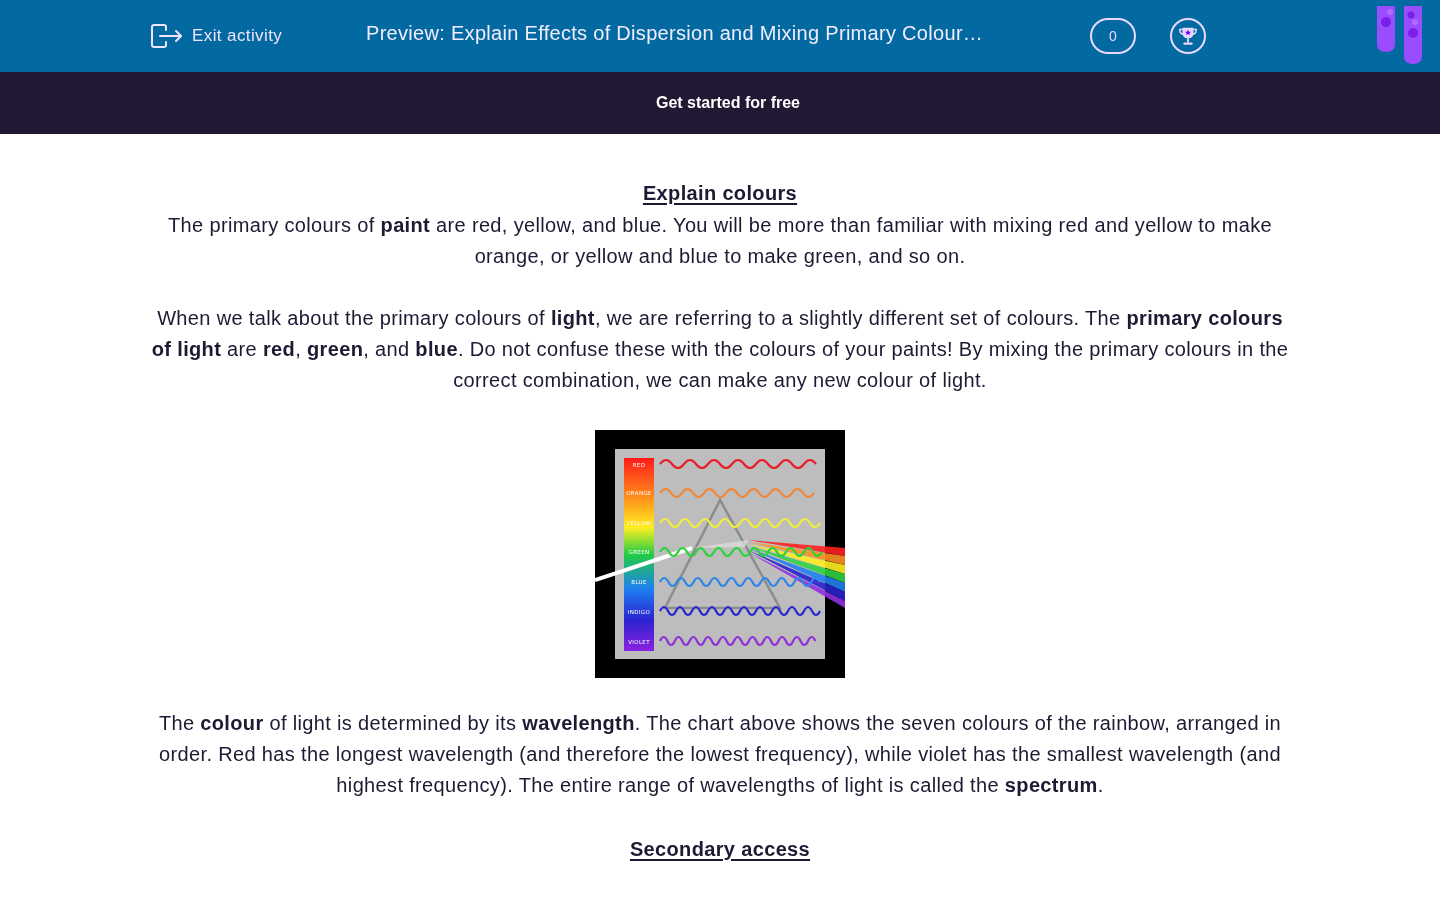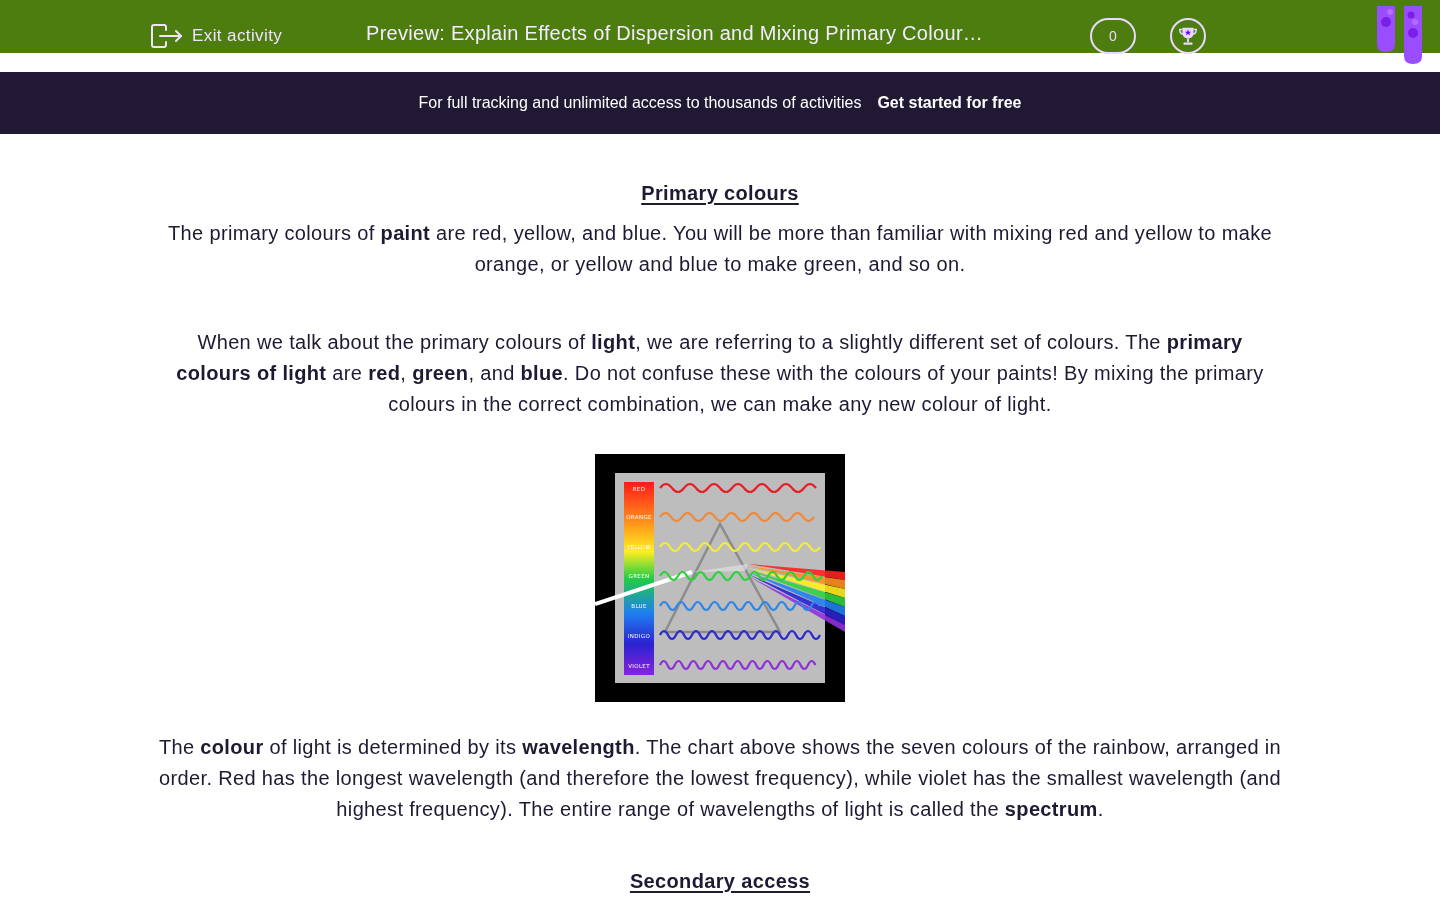--- a/index.html
+++ b/index.html
@@ -1,21 +1,21 @@
 <!DOCTYPE html>
 <html><head>
   <meta charset="utf-8">
   <style>
     * { box-sizing: border-box; margin: 0; padding: 0; }
     html, body { width: 1440px; height: 900px; overflow: hidden; background: #ffffff; }
     body { font-family: "Liberation Sans", "DejaVu Sans", sans-serif; color: #1f1933; }
 
     .topbar {
-      position: absolute; left: 0; top: 0; width: 1440px; height: 53px;
-      background: #4d7c0f;
+      position: absolute; left: 0; top: 0; width: 1440px; height: 72px;
+      background: #0369a1;
     }
     .exit-btn {
       position: absolute; left: 150px; top: 21px; height: 30px;
       display: flex; align-items: center; color: #efe3ff; cursor: pointer;
     }
     .exit-btn svg { width: 33px; height: 30px; }
     .exit-btn span { margin-left: 9px; font-size: 17px; letter-spacing: 0.4px; }
     .title {
       position: absolute; left: 366px; top: 22px; width: 620px;
       font-size: 20px; color: #f3ecff; letter-spacing: 0.3px;
@@ -44,21 +44,21 @@
 
     .content {
       position: absolute; left: 150px; top: 176px; width: 1140px;
       text-align: center; font-size: 20px; line-height: 31px; letter-spacing: 0.35px;
       color: #1f1933;
     }
     .content h2 {
       font-size: 20px; font-weight: bold; text-decoration: underline;
       text-underline-offset: 3px; line-height: 34px; margin: 0;
     }
-    .content p { margin: 8px; }
+    .content p { margin: 0; }
     .content .gap { height: 31px; }
     .content b { font-weight: bold; }
 
     .figure {
       width: 250px; height: 248px; margin: 34px auto 30px auto;
       background: #000; position: relative;
     }
     .figure svg { width: 250px; height: 248px; display: block; }
   </style>
 </head>
@@ -97,26 +97,25 @@
     <path d="M28 0 H46 V50 Q46 58 37 58 Q28 58 28 50 Z" fill="#9a4cff"></path>
     <circle cx="10" cy="16" r="5" fill="#7a1ee8"></circle>
     <circle cx="14" cy="6" r="3" fill="#b36bff"></circle>
     <circle cx="35" cy="9" r="3.5" fill="#7a1ee8"></circle>
     <circle cx="39" cy="16" r="3" fill="#b36bff"></circle>
     <circle cx="37" cy="27" r="5" fill="#7a1ee8"></circle>
   </svg>
 </div>
 
 <div class="banner">
-  <span>For full tracking and unlimited access to thousands of activities</span>
   <b>Get started for free</b>
 </div>
 
 <div class="content">
-  <h2>Primary colours</h2>
+  <h2>Explain colours</h2>
   <p><span>The primary colours of </span><b>paint</b><span> are red, yellow, and blue. You will be more than familiar with mixing red and yellow to make orange, or yellow and blue to make green, and so on.</span></p>
   <div class="gap"></div>
   <p><span>When we talk about the primary colours of </span><b>light</b><span>, we are referring to a slightly different set of colours. The </span><b>primary colours of light</b><span> are </span><b>red</b><span>, </span><b>green</b><span>, and </span><b>blue</b><span>. Do not confuse these with the colours of your paints! By mixing the primary colours in the correct combination, we can make any new colour of light.</span></p>
 
   <div class="figure">
     <svg viewBox="0 0 250 248">
       <defs>
         <linearGradient id="rb" x1="0" y1="0" x2="0" y2="1">
           <stop offset="0" stop-color="#ff1a1a"></stop>
           <stop offset="0.2" stop-color="#ff8c1a"></stop>

